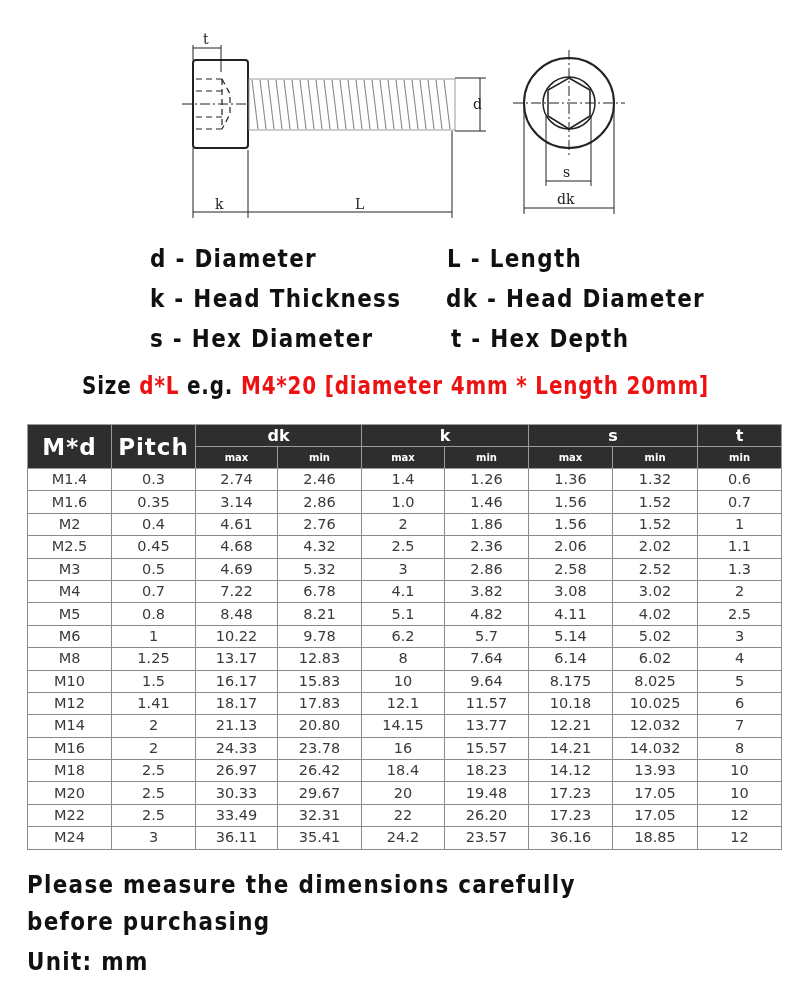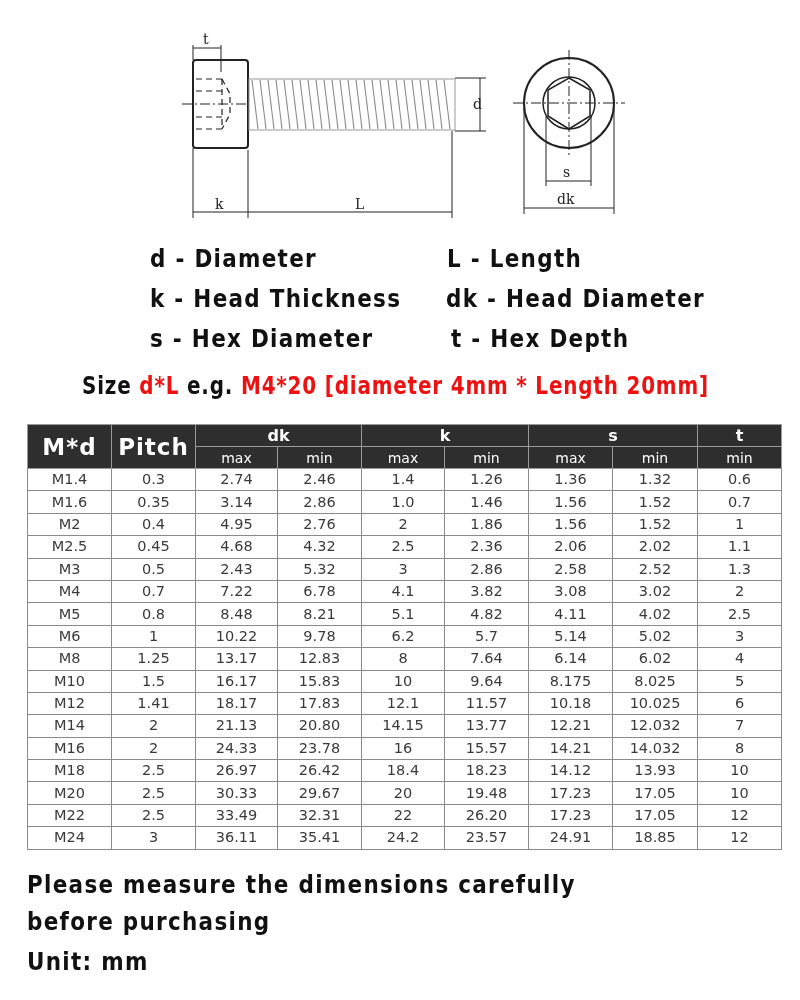--- a/index.html
+++ b/index.html
@@ -17,21 +17,21 @@
       transform: scaleX(0.83); transform-origin: left center; }
     .size-line .red { color: #ee1111; }
     .size-line .blk { color: #111; }
 
     table.spec { position: absolute; left: 27px; top: 424px; width: 754px; border-collapse: collapse;
       table-layout: fixed; font-family: "DejaVu Sans", sans-serif; }
     table.spec th, table.spec td { border: 1.5px solid #8a8a8a; text-align: center; }
     table.spec thead th { background: #2e2e2e; color: #fff; border-color: #9a9a9a; }
     .h-big { font-size: 23px; font-weight: bold; letter-spacing: 1px; height: 44px; }
     .h-grp { font-size: 16px; font-weight: bold; height: 21px; }
-    .h-sub { font-size: 14px; font-weight: normal; color: #e6e6e6; height: 21px; }
+    .h-sub { font-size: 10px; font-weight: bold; color: #e6e6e6; height: 21px; }
     table.spec tbody td { font-size: 14.5px; color: #3a3a3a; height: 22.4px; line-height: 19px; padding: 0; background: #fff; }
 
     .note { position: absolute; left: 27px; font-family: "DejaVu Sans", sans-serif; font-weight: bold;
       font-size: 25px; letter-spacing: 1.5px; color: #111; white-space: nowrap; transform: scaleX(0.86); transform-origin: left center; }
   </style>
 </head>
 <body>
 
 <svg class="diagram" width="800" height="230" viewBox="0 0 800 230">
   <g stroke="#222" fill="none">
@@ -180,21 +180,21 @@
         <td>2.86</td>
         <td>1.0</td>
         <td>1.46</td>
         <td>1.56</td>
         <td>1.52</td>
         <td>0.7</td>
       </tr>
       <tr>
         <td>M2</td>
         <td>0.4</td>
-        <td>4.95</td>
+        <td>4.61</td>
         <td>2.76</td>
         <td>2</td>
         <td>1.86</td>
         <td>1.56</td>
         <td>1.52</td>
         <td>1</td>
       </tr>
       <tr>
         <td>M2.5</td>
         <td>0.45</td>
@@ -202,21 +202,21 @@
         <td>4.32</td>
         <td>2.5</td>
         <td>2.36</td>
         <td>2.06</td>
         <td>2.02</td>
         <td>1.1</td>
       </tr>
       <tr>
         <td>M3</td>
         <td>0.5</td>
-        <td>2.43</td>
+        <td>4.69</td>
         <td>5.32</td>
         <td>3</td>
         <td>2.86</td>
         <td>2.58</td>
         <td>2.52</td>
         <td>1.3</td>
       </tr>
       <tr>
         <td>M4</td>
         <td>0.7</td>
@@ -338,21 +338,21 @@
         <td>17.05</td>
         <td>12</td>
       </tr>
       <tr>
         <td>M24</td>
         <td>3</td>
         <td>36.11</td>
         <td>35.41</td>
         <td>24.2</td>
         <td>23.57</td>
-        <td>24.91</td>
+        <td>36.16</td>
         <td>18.85</td>
         <td>12</td>
       </tr>
     </tbody>
 </table>
 
 <div class="note" style="top:870px;">Please measure the dimensions carefully</div>
 <div class="note" style="top:907px;">before purchasing</div>
 <div class="note" style="top:947px;">Unit: mm</div>
 

